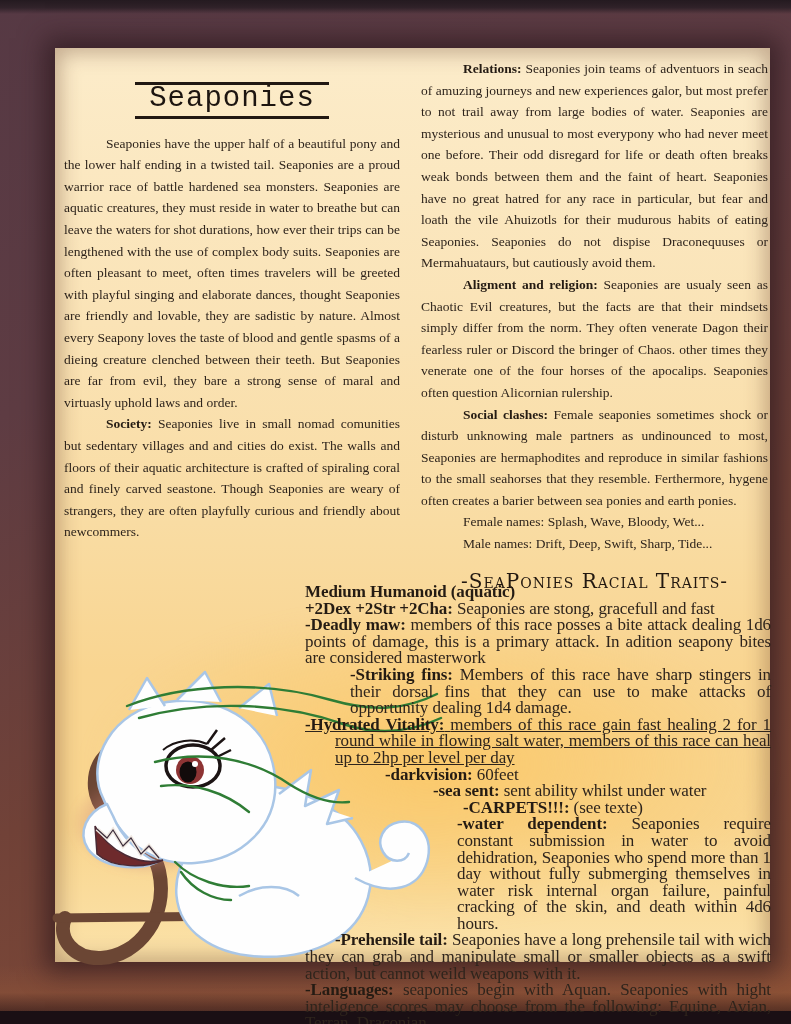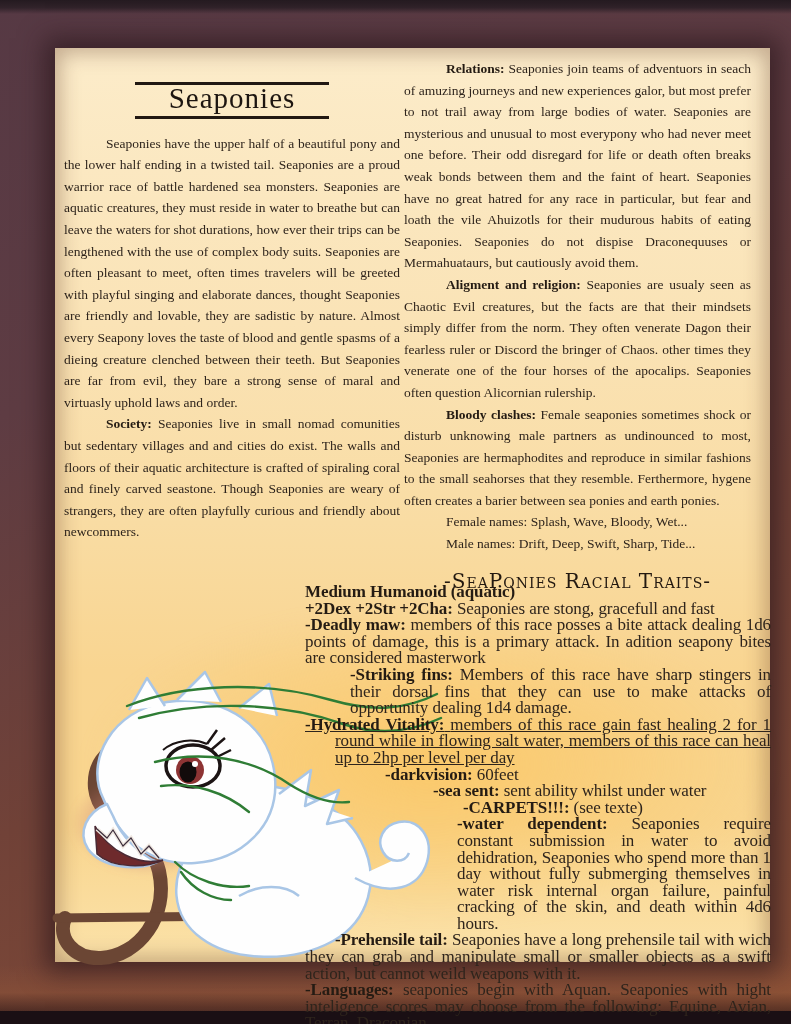--- a/index.html
+++ b/index.html
@@ -20,28 +20,28 @@
     box-shadow:0 0 24px 10px rgba(42,22,26,.65), inset 0 0 20px 5px rgba(92,52,34,.35);
   }
   .glow{
     position:absolute;left:30px;top:556px;width:690px;height:320px;
     background:radial-gradient(closest-side,rgba(250,198,100,.85),rgba(250,198,100,0));
     filter:blur(8px);pointer-events:none;
   }
   
   .col{position:absolute;text-align:justify;font-size:13.5px;line-height:21.6px;}
   .col-left{left:9px;top:34px;width:336px;}
-  .col-right{left:349px;top:10px;width:347px;}
+  .col-right{left:366px;top:10px;width:347px;}
   .titlebox{
     width:194px;margin:0 auto 14px auto;text-align:center;
     border-top:3px solid #211812;border-bottom:3px solid #211812;
     padding:3px 0 6px 0;
   }
   .titlebox h1{
-    margin:0;font-family:Liberation Serif, serif;
+    margin:0;font-family:Liberation Mono, monospace;
     font-size:29px;font-weight:normal;letter-spacing:1px;color:#1d1510;text-align:center;
   }
   .para{margin:0;text-indent:42px;}
   .lbl{font-weight:bold;color:#241b13;}
   .names{margin:0;text-indent:42px;text-align:left;}
   .traits-heading{
     margin:16px 0 8px 0;text-align:center;font-family:"DejaVu Serif","Liberation Serif",serif;
     font-variant:small-caps;font-weight:normal;font-size:20px;letter-spacing:1px;color:#221810;
   }
   
@@ -127,21 +127,21 @@
     <div class="titlebox">
       <h1>Seaponies</h1>
     </div>
     <p class="para"><span>Seaponies have the upper half of a beautiful pony and the lower half ending in a twisted tail. Seaponies are a proud warrior race of battle hardened sea monsters. Seaponies are aquatic creatures, they must reside in water to breathe but can leave the waters for shot durations, how ever their trips can be lengthened with the use of complex body suits. Seaponies are often pleasant to meet, often times travelers will be greeted with playful singing and elaborate dances, thought Seaponies are friendly and lovable, they are sadistic by nature. Almost every Seapony loves the taste of blood and gentle spasms of a dieing creature clenched between their teeth. But Seaponies are far from evil, they bare a strong sense of maral and virtuasly uphold laws and order.</span></p>
     <p class="para"><span class="lbl">Society:</span> <span>Seaponies live in small nomad comunities but sedentary villages and and cities do exist. The walls and floors of their aquatic architecture is crafted of spiraling coral and finely carved seastone. Though Seaponies are weary of strangers, they are often playfully curious and friendly about newcommers.</span></p>
   </div>
 
   <div class="col col-right">
     <p class="para"><span class="lbl">Relations:</span> <span>Seaponies join teams of adventuors in seach of amuzing journeys and new experiences galor, but most prefer to not trail away from large bodies of water. Seaponies are mysterious and unusual to most everypony who had never meet one before. Their odd disregard for life or death often breaks weak bonds between them and the faint of heart. Seaponies have no great hatred for any race in particular, but fear and loath the vile Ahuizotls for their mudurous habits of eating Seaponies. Seaponies do not dispise Draconequuses or Mermahuataurs, but cautiously avoid them.</span></p>
     <p class="para"><span class="lbl">Aligment and religion:</span> <span>Seaponies are usualy seen as Chaotic Evil creatures, but the facts are that their mindsets simply differ from the norm. They often venerate Dagon their fearless ruler or Discord the bringer of Chaos. other times they venerate one of the four horses of the apocalips. Seaponies often question Alicornian rulership.</span></p>
-    <p class="para"><span class="lbl">Bloody clashes:</span> <span>Female seaponies sometimes shock or disturb unknowing male partners as undinounced to most, Seaponies are hermaphodites and reproduce in similar fashions to the small seahorses that they resemble. Ferthermore, hygene often creates a barier between sea ponies and earth ponies.</span></p>
+    <p class="para"><span class="lbl">Social clashes:</span> <span>Female seaponies sometimes shock or disturb unknowing male partners as undinounced to most, Seaponies are hermaphodites and reproduce in similar fashions to the small seahorses that they resemble. Ferthermore, hygene often creates a barier between sea ponies and earth ponies.</span></p>
     <p class="names">Female names: Splash, Wave, Bloody, Wet...</p>
     <p class="names">Male names: Drift, Deep, Swift, Sharp, Tide...</p>
     <p class="traits-heading">-SeaPonies Racial Traits-</p>
   </div>
 
   <div class="traits">
     <p class="t1"><span class="lbl">Medium Humanoid (aquatic)</span></p>
     <p class="t2"><span class="lbl">+2Dex +2Str +2Cha:</span> <span>Seaponies are stong, gracefull and fast</span></p>
     <p class="t4"><span class="lbl">-Deadly maw:</span> <span>members of this race posses a bite attack dealing 1d6 points of damage, this is a primary attack. In adition seapony bites are considered masterwork</span></p>
     <p class="t5"><span class="lbl">-Striking fins:</span> <span>Members of this race have sharp stingers in their dorsal fins that they can use to make attacks of opportunity dealing 1d4 damage.</span></p>

